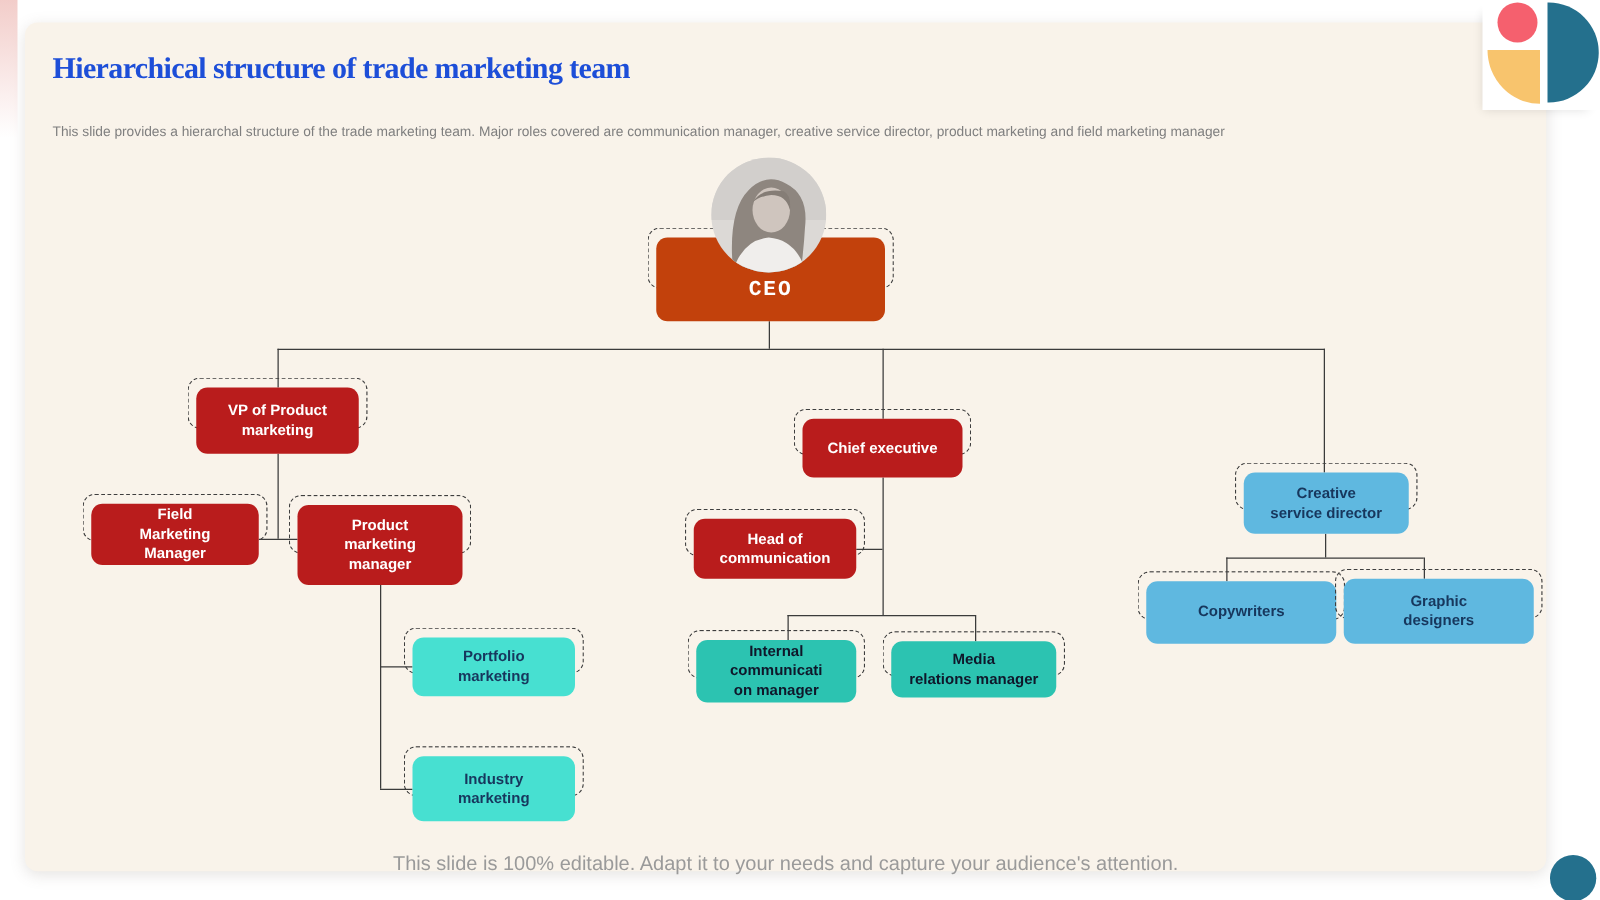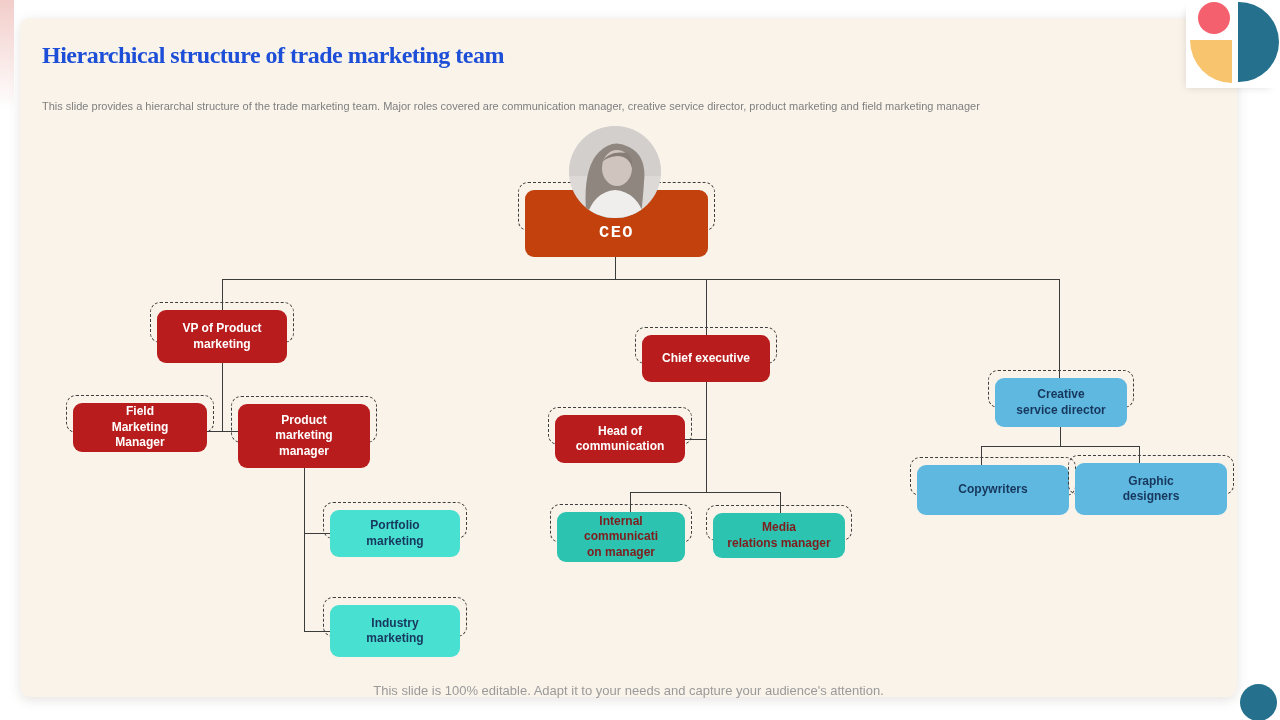--- a/index.html
+++ b/index.html
@@ -22,41 +22,41 @@
     position:absolute;left:42px;top:42px;z-index:2;
     font-family:Liberation Serif, serif;font-weight:bold;
     font-size:24px;color:#1d4ed8;letter-spacing:-.5px;
   }
   .subtitle{
     position:absolute;left:42px;top:100px;z-index:2;
     font-size:11px;color:#7f7f7f;
   }
   .footer{
     position:absolute;left:20px;top:683px;width:1217px;z-index:2;
-    text-align:center;font-size:13px;color:#9a9a9a;
+    text-align:center;font-size:16px;color:#9a9a9a;
   }
   
   .ln{position:absolute;background:#3b3b3b;z-index:1;display:block}
   
   .node{position:absolute;z-index:2}
   .dash{
     position:absolute;left:-7px;right:-7px;top:-8px;
     height:calc(58% + 10px);
     border:1.5px dashed #3e3e3e;border-radius:10px;
     box-sizing:border-box;z-index:0;
   }
   .box{
     position:absolute;left:0;top:0;right:0;bottom:0;z-index:1;
     border-radius:9px;
     display:flex;align-items:center;justify-content:center;
     text-align:center;font-weight:bold;font-size:12px;line-height:1.28;
     white-space:pre-line;padding:2px 4px;box-sizing:border-box;
   }
   .dark  .box{background:#b91c1c;color:#ffffff}
-  .tealb .box{background:#2cc3b1;color:#7f1d1d}
+  .tealb .box{background:#2cc3b1;color:#0f172a}
   .turq  .box{background:#47e0d1;color:#17375d}
   .light .box{background:#5fb8e0;color:#17375d}
   .ceo .box{
     background:#c2410c;color:#ffffff;
     font-family:Liberation Mono, monospace;font-size:17px;letter-spacing:1.5px;
     align-items:flex-end;padding-bottom:13px;
   }
   .photo{position:absolute;left:569px;top:126px;width:92px;height:92px;z-index:3}
   
   .corner-tr{

